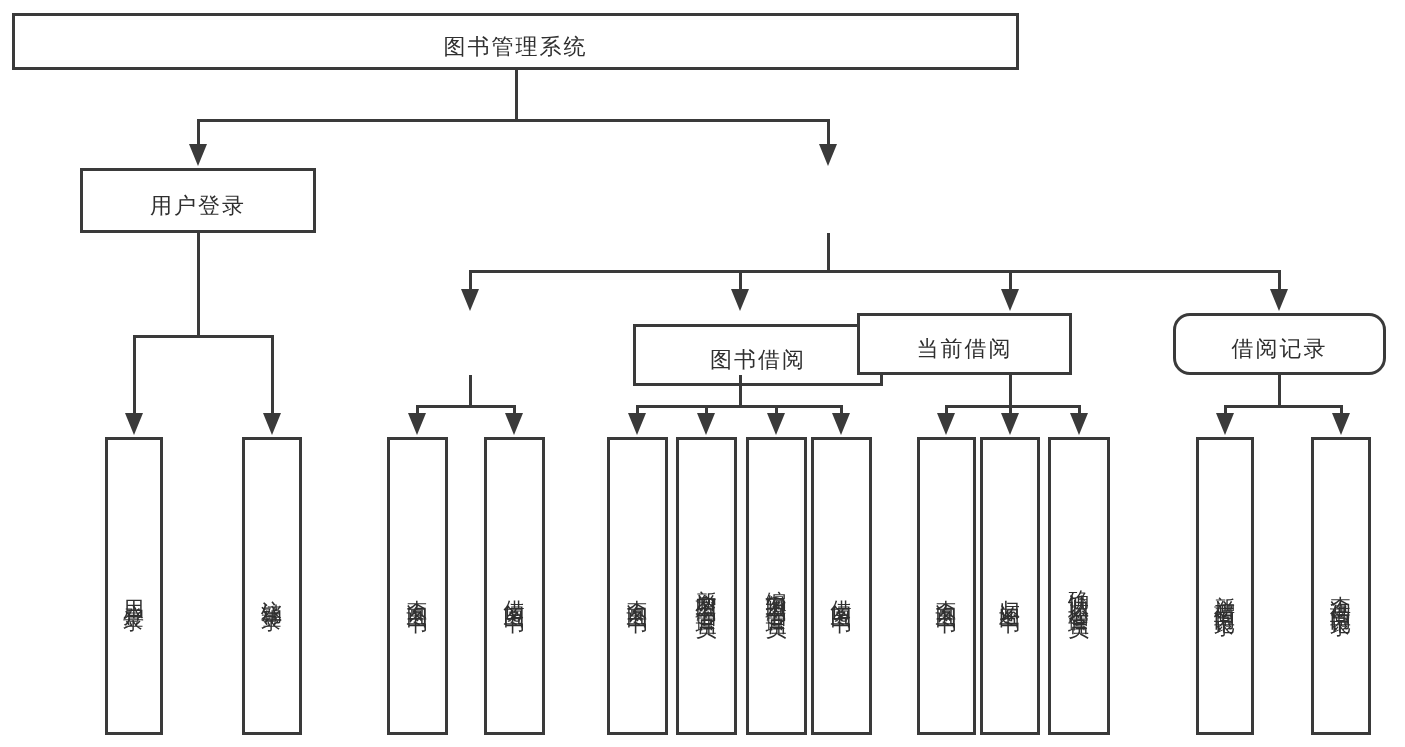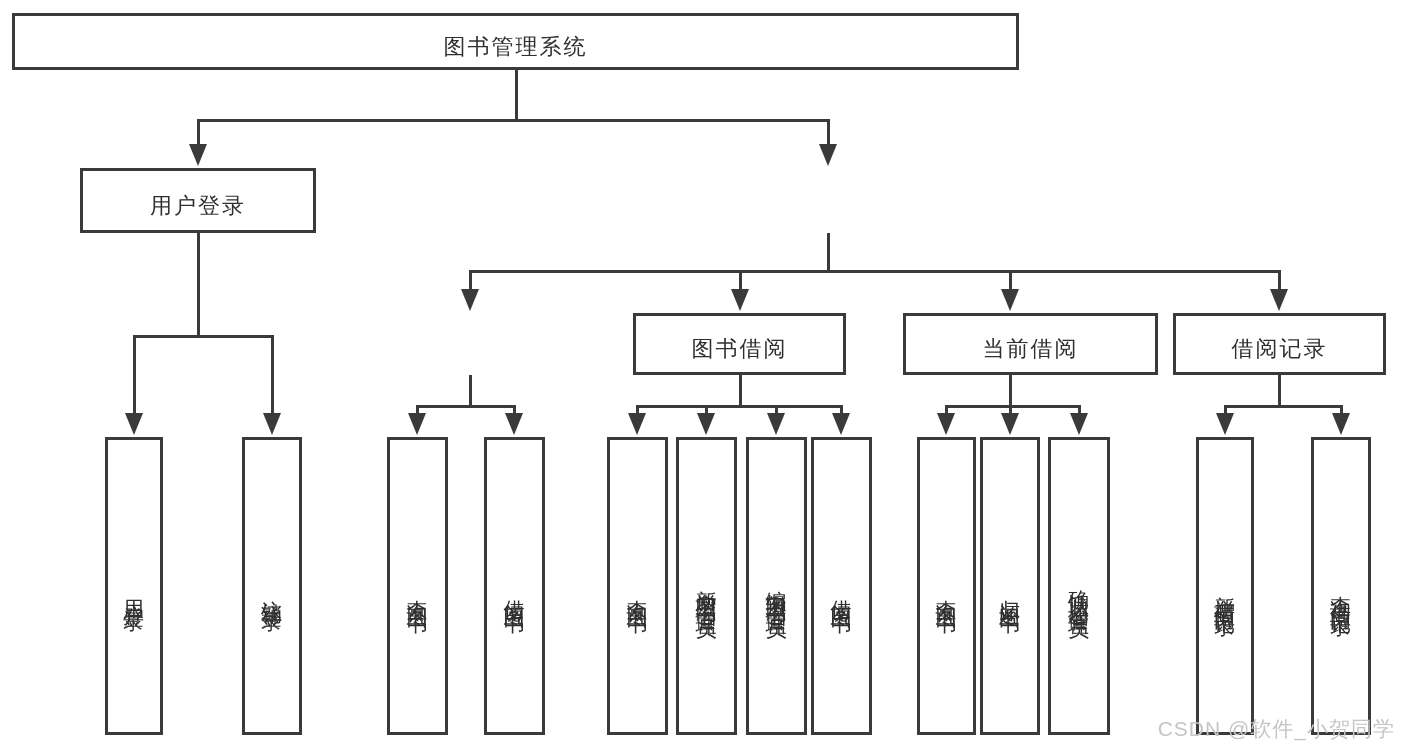--- a/index.html
+++ b/index.html
@@ -60,34 +60,33 @@
     color: #c5c5c5;
     letter-spacing: 1px;
     z-index: 5;
     font-family: "Liberation Sans", sans-serif;
   }
 </style>
 </head>
 <body>
 
 <div class="stage" id="stage">
-  <div class="watermark">CSDN @软件_小贺同学</div>
 <div class="node" style="left: 12px; top: 13px; width: 1007px; height: 57px;">
       <span class="lbl">图书管理系统</span>
     </div>
     <div class="node" style="left: 80px; top: 168px; width: 236px; height: 65px;">
       <span class="lbl">用户登录</span>
     </div>
-    <div class="node" style="left: 633px; top: 313px; width: 213px; height: 62px;">
+    <div class="node" style="left: 633px; top: 324px; width: 250px; height: 62px;">
       <span class="lbl">图书借阅</span>
     </div>
-    <div class="node" style="left: 903px; top: 313px; width: 255px; height: 62px;">
+    <div class="node" style="left: 857px; top: 313px; width: 215px; height: 62px;">
       <span class="lbl">当前借阅</span>
     </div>
-    <div class="node" style="left: 1173px; top: 313px; width: 213px; height: 62px;">
+    <div class="node" style="left: 1173px; top: 313px; width: 213px; height: 62px; border-radius: 17px;">
       <span class="lbl">借阅记录</span>
     </div>
     <div class="node v" style="left: 105px; top: 437px; width: 58px; height: 298px;">
       <span class="lbl">用户登录</span>
     </div>
     <div class="node v" style="left: 242px; top: 437px; width: 60px; height: 298px;">
       <span class="lbl">注销登录</span>
     </div>
     <div class="node v" style="left: 387px; top: 437px; width: 61px; height: 298px;">
       <span class="lbl">查询图书</span>

